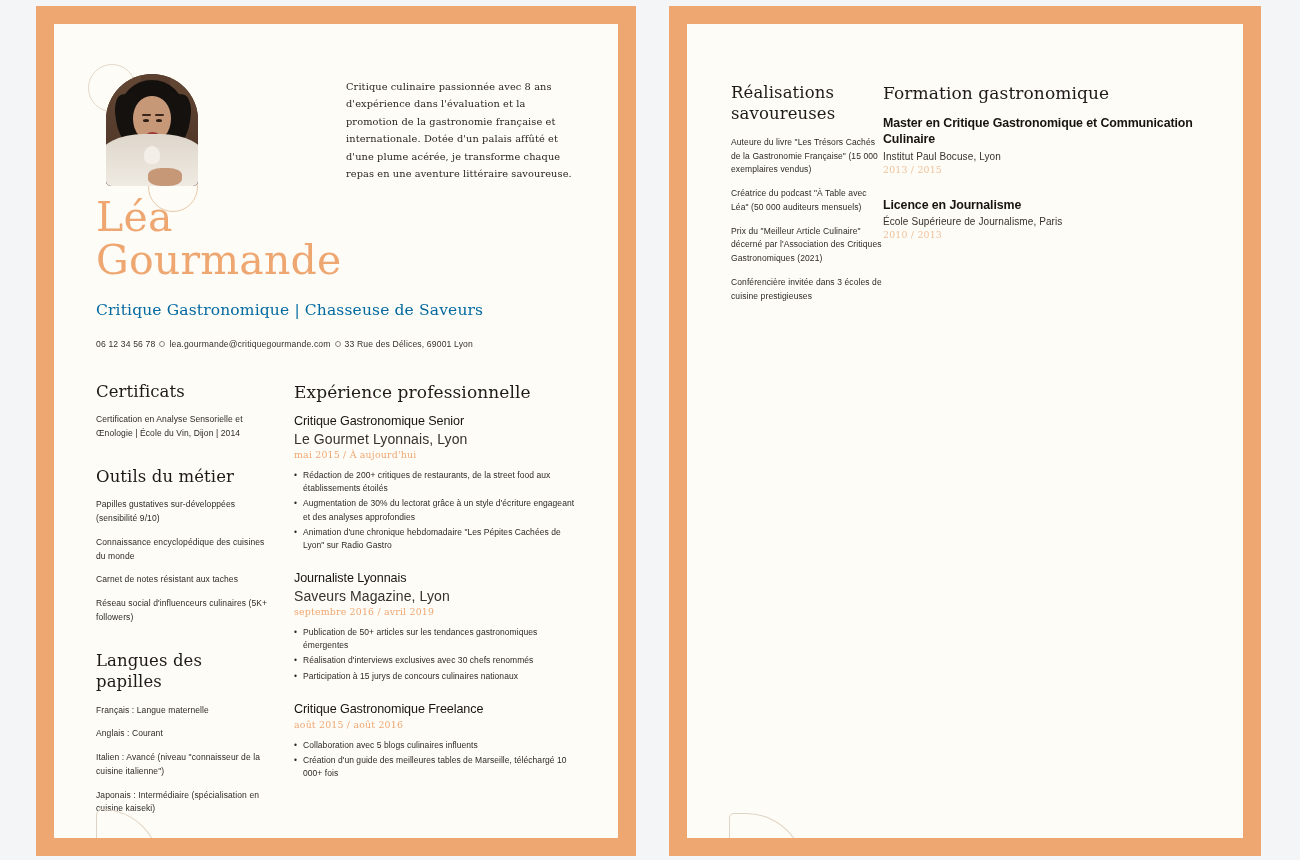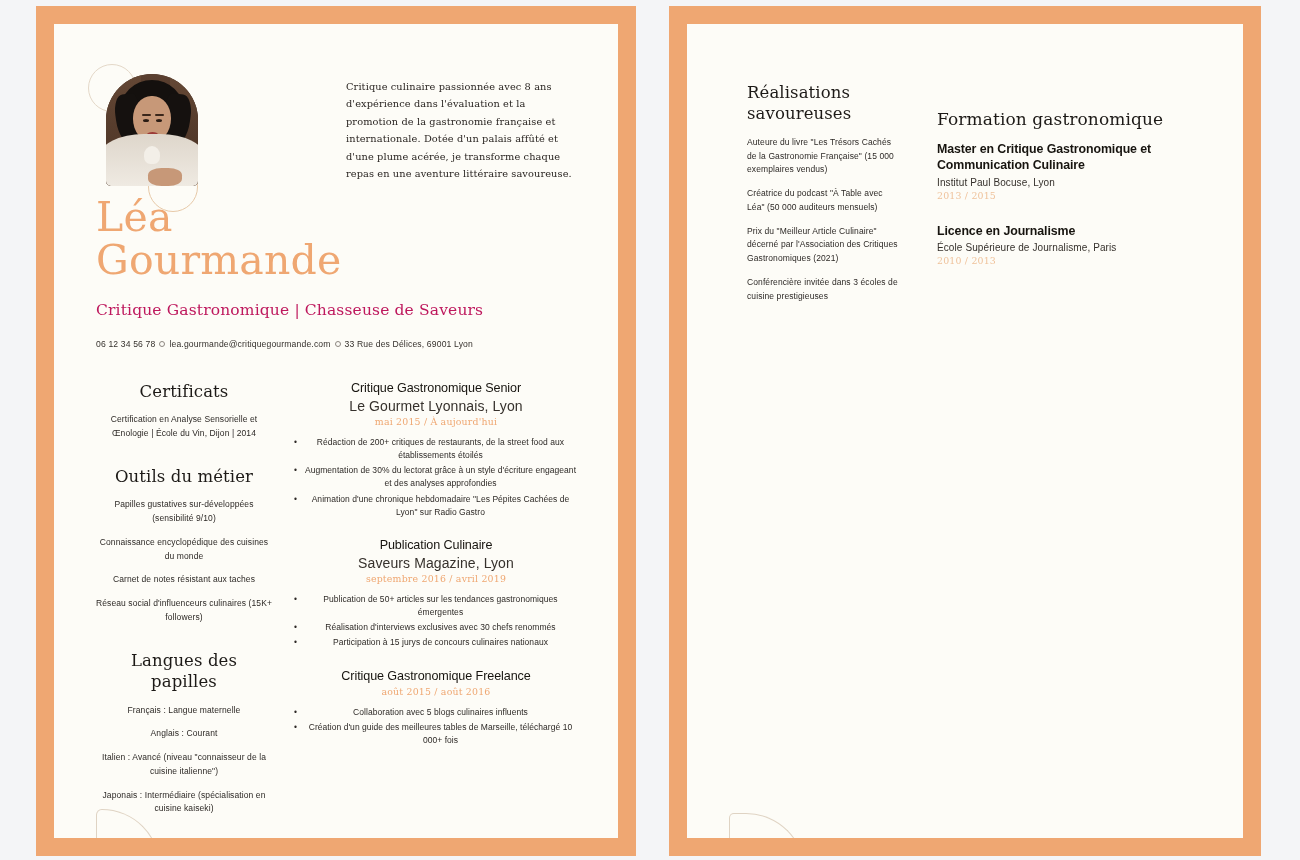--- a/index.html
+++ b/index.html
@@ -208,21 +208,21 @@
     font-weight: 400;
     font-size: 41px;
     line-height: 1.06;
     color: #EFA772;
     letter-spacing: .2px;
     margin: 0;
   }
   .tagline {
     font-family: "DejaVu Serif", "Liberation Serif", serif;
     font-size: 15.5px;
-    color: #be185d;
+    color: #0369a1;
     margin-top: 18px;
     letter-spacing: .15px;
   }
   .contact {
     display: flex;
     align-items: center;
     gap: 4px;
     margin-top: 20px;
     font-size: 8.6px;
     color: #35302c;
@@ -233,21 +233,20 @@
     border: 1px solid #8d8781;
     border-radius: 50%;
     display: inline-block;
   }
 
   
   .body-cols {
     display: flex;
     padding: 32px 40px 0 42px;
     gap: 22px;
-    text-align: center;
   }
   .col-left  { width: 176px; flex: 0 0 176px; }
   .col-right { flex: 1; }
 
   .sec-title {
     font-family: "DejaVu Serif", "Liberation Serif", serif;
     font-size: 16.5px;
     font-weight: 400;
     color: #1d1a17;
     margin: 0 0 11px 0;
@@ -302,23 +301,21 @@
   .bullets li::before {
     content: "•";
     position: absolute;
     left: 0;
     color: #2d2926;
   }
 
   
   .p2-cols {
     display: flex;
-    padding: 58px 42px 0 60px;
-    gap: 38px;
-    align-items: center;
+    padding: 58px 42px 0 44px;
   }
   .p2-left  { width: 152px; flex: 0 0 152px; }
   .p2-right { flex: 1; }
   .edu { margin-bottom: 22px; margin-top: 7px; }
   .edu-degree {
     font-size: 12.4px;
     font-weight: 700;
     color: #17140f;
     line-height: 1.32;
     letter-spacing: -.1px;
@@ -392,49 +389,50 @@
           <div class="sec">
             <h2 class="sec-title">Certificats</h2>
             <div class="plain-item">Certification en Analyse Sensorielle et Œnologie | École du Vin, Dijon | 2014</div>
           </div>
 
           <div class="sec">
             <h2 class="sec-title">Outils du métier</h2>
             <div class="plain-item">Papilles gustatives sur-développées (sensibilité 9/10)</div>
             <div class="plain-item">Connaissance encyclopédique des cuisines du monde</div>
             <div class="plain-item">Carnet de notes résistant aux taches</div>
-            <div class="plain-item">Réseau social d'influenceurs culinaires (15K+ followers)</div>
+            <div class="plain-item">Réseau social d'influenceurs culinaires (5K+ followers)</div>
           </div>
 
           <div class="sec">
             <h2 class="sec-title">Langues des papilles</h2>
             <div class="plain-item">Français : Langue maternelle</div>
             <div class="plain-item">Anglais : Courant</div>
             <div class="plain-item">Italien : Avancé (niveau "connaisseur de la cuisine italienne")</div>
             <div class="plain-item">Japonais : Intermédiaire (spécialisation en cuisine kaiseki)</div>
           </div>
 
         </div>
 
         <div class="col-right">
           <div class="sec">
+            <h2 class="sec-title big">Expérience professionnelle</h2>
 
             <div class="job">
               <div class="job-title">Critique Gastronomique Senior</div>
               <div class="job-company">Le Gourmet Lyonnais, Lyon</div>
               <div class="job-date">mai 2015 / À aujourd'hui</div>
               <ul class="bullets">
                 <li>Rédaction de 200+ critiques de restaurants, de la street food aux établissements étoilés</li>
                 <li>Augmentation de 30% du lectorat grâce à un style d'écriture engageant et des analyses approfondies</li>
                 <li>Animation d'une chronique hebdomadaire "Les Pépites Cachées de Lyon" sur Radio Gastro</li>
               </ul>
             </div>
 
             <div class="job">
-              <div class="job-title">Publication Culinaire</div>
+              <div class="job-title">Journaliste Lyonnais</div>
               <div class="job-company">Saveurs Magazine, Lyon</div>
               <div class="job-date">septembre 2016  /  avril 2019</div>
               <ul class="bullets">
                 <li>Publication de 50+ articles sur les tendances gastronomiques émergentes</li>
                 <li>Réalisation d'interviews exclusives avec 30 chefs renommés</li>
                 <li>Participation à 15 jurys de concours culinaires nationaux</li>
               </ul>
             </div>
 
             <div class="job">

